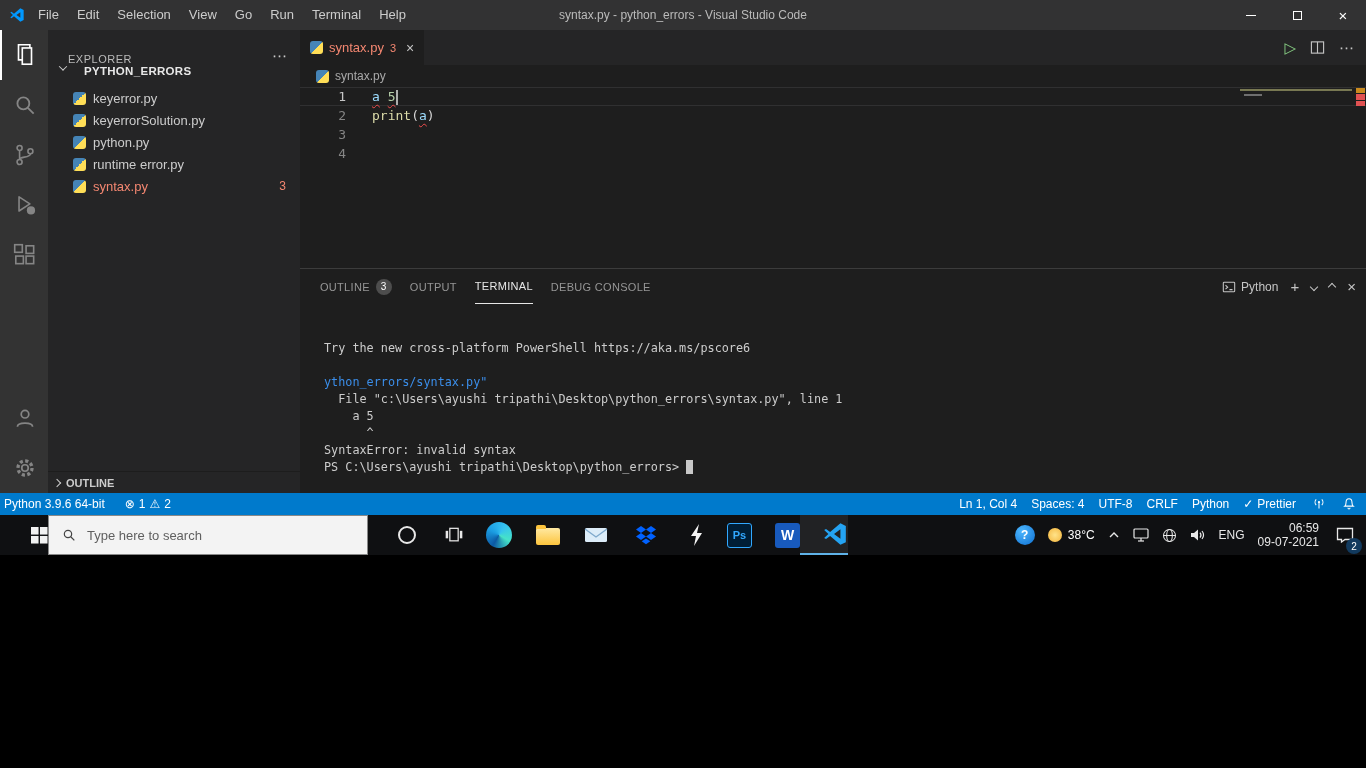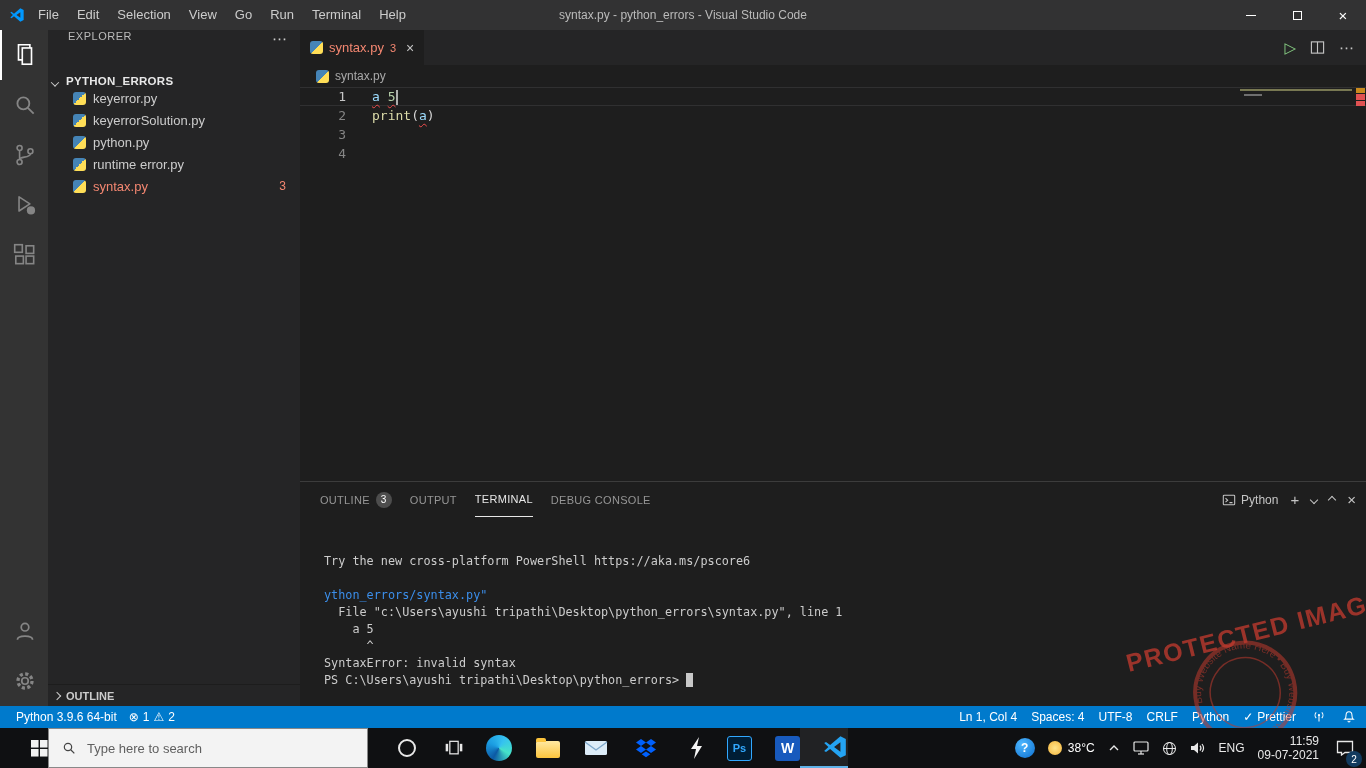--- a/index.html
+++ b/index.html
@@ -1,17 +1,17 @@
 <!DOCTYPE html>
 <html><head>
 <meta charset="utf-8">
 <style>
   *{margin:0;padding:0;box-sizing:border-box}
   html,body{width:1366px;height:768px;background:#000}
-  .screen{position:relative;width:1366px;height:768px;background:#1e1e1e;overflow:hidden;
+  .screen{position:relative;width:1366px;height:555px;background:#1e1e1e;overflow:hidden;
           font-family:"Liberation Sans",sans-serif;color:#ccc;-webkit-font-smoothing:antialiased}
   svg{display:block}
 
   
   .titlebar{position:absolute;top:0;left:0;right:0;height:30px;background:#323233;display:flex;align-items:center;z-index:20}
   .vsc-logo{margin:0 4px 0 9px;display:flex}
   .menubar{display:flex;height:30px}
   .menu-item{padding:0 9px;font-size:13px;line-height:30px;color:#cccccc;cursor:default}
   .window-title{position:absolute;left:50%;transform:translateX(-50%);font-size:12px;color:#bbbbbb;white-space:nowrap}
   .win-controls{margin-left:auto;display:flex;height:30px}
@@ -23,23 +23,23 @@
   .main{position:absolute;top:30px;left:0;right:0;bottom:62px;display:flex}
 
   
   .activitybar{width:48px;background:#333333;display:flex;flex-direction:column;align-items:stretch;flex:none}
   .act-item{height:50px;display:flex;align-items:center;justify-content:center;color:#858585;border-left:2px solid transparent}
   .act-item.active{color:#ffffff;border-left:2px solid #ffffff}
   .act-bottom{margin-top:auto}
 
   
   .sidebar{width:252px;background:#252526;flex:none;position:relative;font-size:13px}
-  .sidebar-header{height:35px;display:flex;align-items:flex-start;padding:0 12px 0 20px;font-size:11px;color:#bbbbbb;letter-spacing:.5px}
+  .sidebar-header{height:35px;display:flex;align-items:flex-end;padding:0 12px 0 20px;font-size:11px;color:#bbbbbb;letter-spacing:.5px}
   .sidebar-header .ellipsis{margin-left:auto;font-size:15px;color:#cccccc;letter-spacing:1px}
-  .folder-row{height:22px;display:flex;align-items:flex-end;gap:8px;padding-left:4px;color:#e8e8e8;font-weight:bold;font-size:11.5px;letter-spacing:.3px}
+  .folder-row{height:22px;display:flex;align-items:flex-start;gap:18px;padding-left:12px;color:#e8e8e8;font-weight:bold;font-size:11.5px;letter-spacing:.3px}
   .file-row{height:22px;display:flex;align-items:center;gap:7px;padding:0 14px 0 25px;color:#cccccc;cursor:default}
   .file-row.error .file-label{color:#f48771}
   .file-badge{margin-left:auto;color:#f48771;font-size:12px}
   .py-icon{width:13px;height:13px;border-radius:3px;background:linear-gradient(135deg,#4584b6 50%,#ffde57 50%);flex:none}
   .outline-row{position:absolute;left:0;right:0;bottom:0;height:22px;display:flex;align-items:center;gap:6px;padding-left:6px;
                font-weight:bold;font-size:11px;color:#cccccc;border-top:1px solid #1d1d1d}
   .chev{display:inline-block;width:6px;height:6px;border-right:1.4px solid #cccccc;border-bottom:1.4px solid #cccccc;flex:none}
   .chev.down{transform:rotate(45deg) translate(-1px,-1px)}
   .chev.right{transform:rotate(-45deg)}
 
@@ -92,21 +92,21 @@
   .panel-close{font-size:15px}
   .plus{font-size:15px}
 
   .terminal{flex:1;padding:36px 0 0 24px;font-family:"DejaVu Sans Mono","Liberation Mono",monospace;font-size:11.8px;line-height:17px;color:#cccccc;overflow:hidden}
   .term-line{height:17px;white-space:pre}
   .t-blue{color:#3b8eea}
   .term-cursor{display:inline-block;width:7px;height:14px;background:#c8c8c8;vertical-align:text-bottom}
 
   
   .statusbar{position:absolute;left:0;right:0;bottom:40px;height:22px;background:#007acc;display:flex;align-items:center;color:#ffffff;font-size:12px;z-index:20}
-  .sb-left{display:flex;align-items:center;gap:12px;padding-left:16px}
+  .sb-left{display:flex;align-items:center;gap:20px;padding-left:4px}
   .sb-right{margin-left:auto;display:flex;align-items:center;gap:16px;padding-right:10px}
   .sb-item{display:flex;align-items:center;gap:4px;white-space:nowrap;cursor:default}
   .sb-glyph{font-size:12px}
   .sb-check{font-size:12px}
 
   
   .taskbar{position:absolute;left:0;right:0;bottom:0;height:40px;background:#0f1012;display:flex;align-items:center;z-index:30}
   .tb-cell{width:48px;height:40px;display:flex;align-items:center;justify-content:flex-end;flex:none}
   .tb-search{width:320px;height:40px;background:#f3f3f3;border:1px solid #888;display:flex;align-items:center;gap:10px;padding-left:12px;flex:none}
   .tb-search-text{color:#5f5f5f;font-size:13px}
@@ -513,21 +513,21 @@
           </svg>
         </span>
       <span>
           <svg width="16" height="14" viewBox="0 0 16 14">
             <polygon points="1,5 4,5 8,1.5 8,12.5 4,9 1,9" fill="#e8e8e8"></polygon>
             <path d="M10 4.5 a4 4 0 0 1 0 5 M12 3 a6.5 6.5 0 0 1 0 8" fill="none" stroke="#e8e8e8" stroke-width="1.2"></path>
           </svg>
         </span>
       <span class="tray-lang">ENG</span>
       <span class="clock">
-        <div>11:59</div>
+        <div>06:59</div>
         <div>09-07-2021</div>
       </span>
       <span class="notif-wrap">
         <svg width="18" height="16" viewBox="0 0 18 16" fill="none" stroke="#e8e8e8" stroke-width="1.3">
             <path d="M1.5 1.5 H16.5 V12.5 H9 L5.5 15 V12.5 H1.5 Z"></path>
           </svg>
         <span class="notif-badge">2</span>
       </span>
     </div>
   </div>

